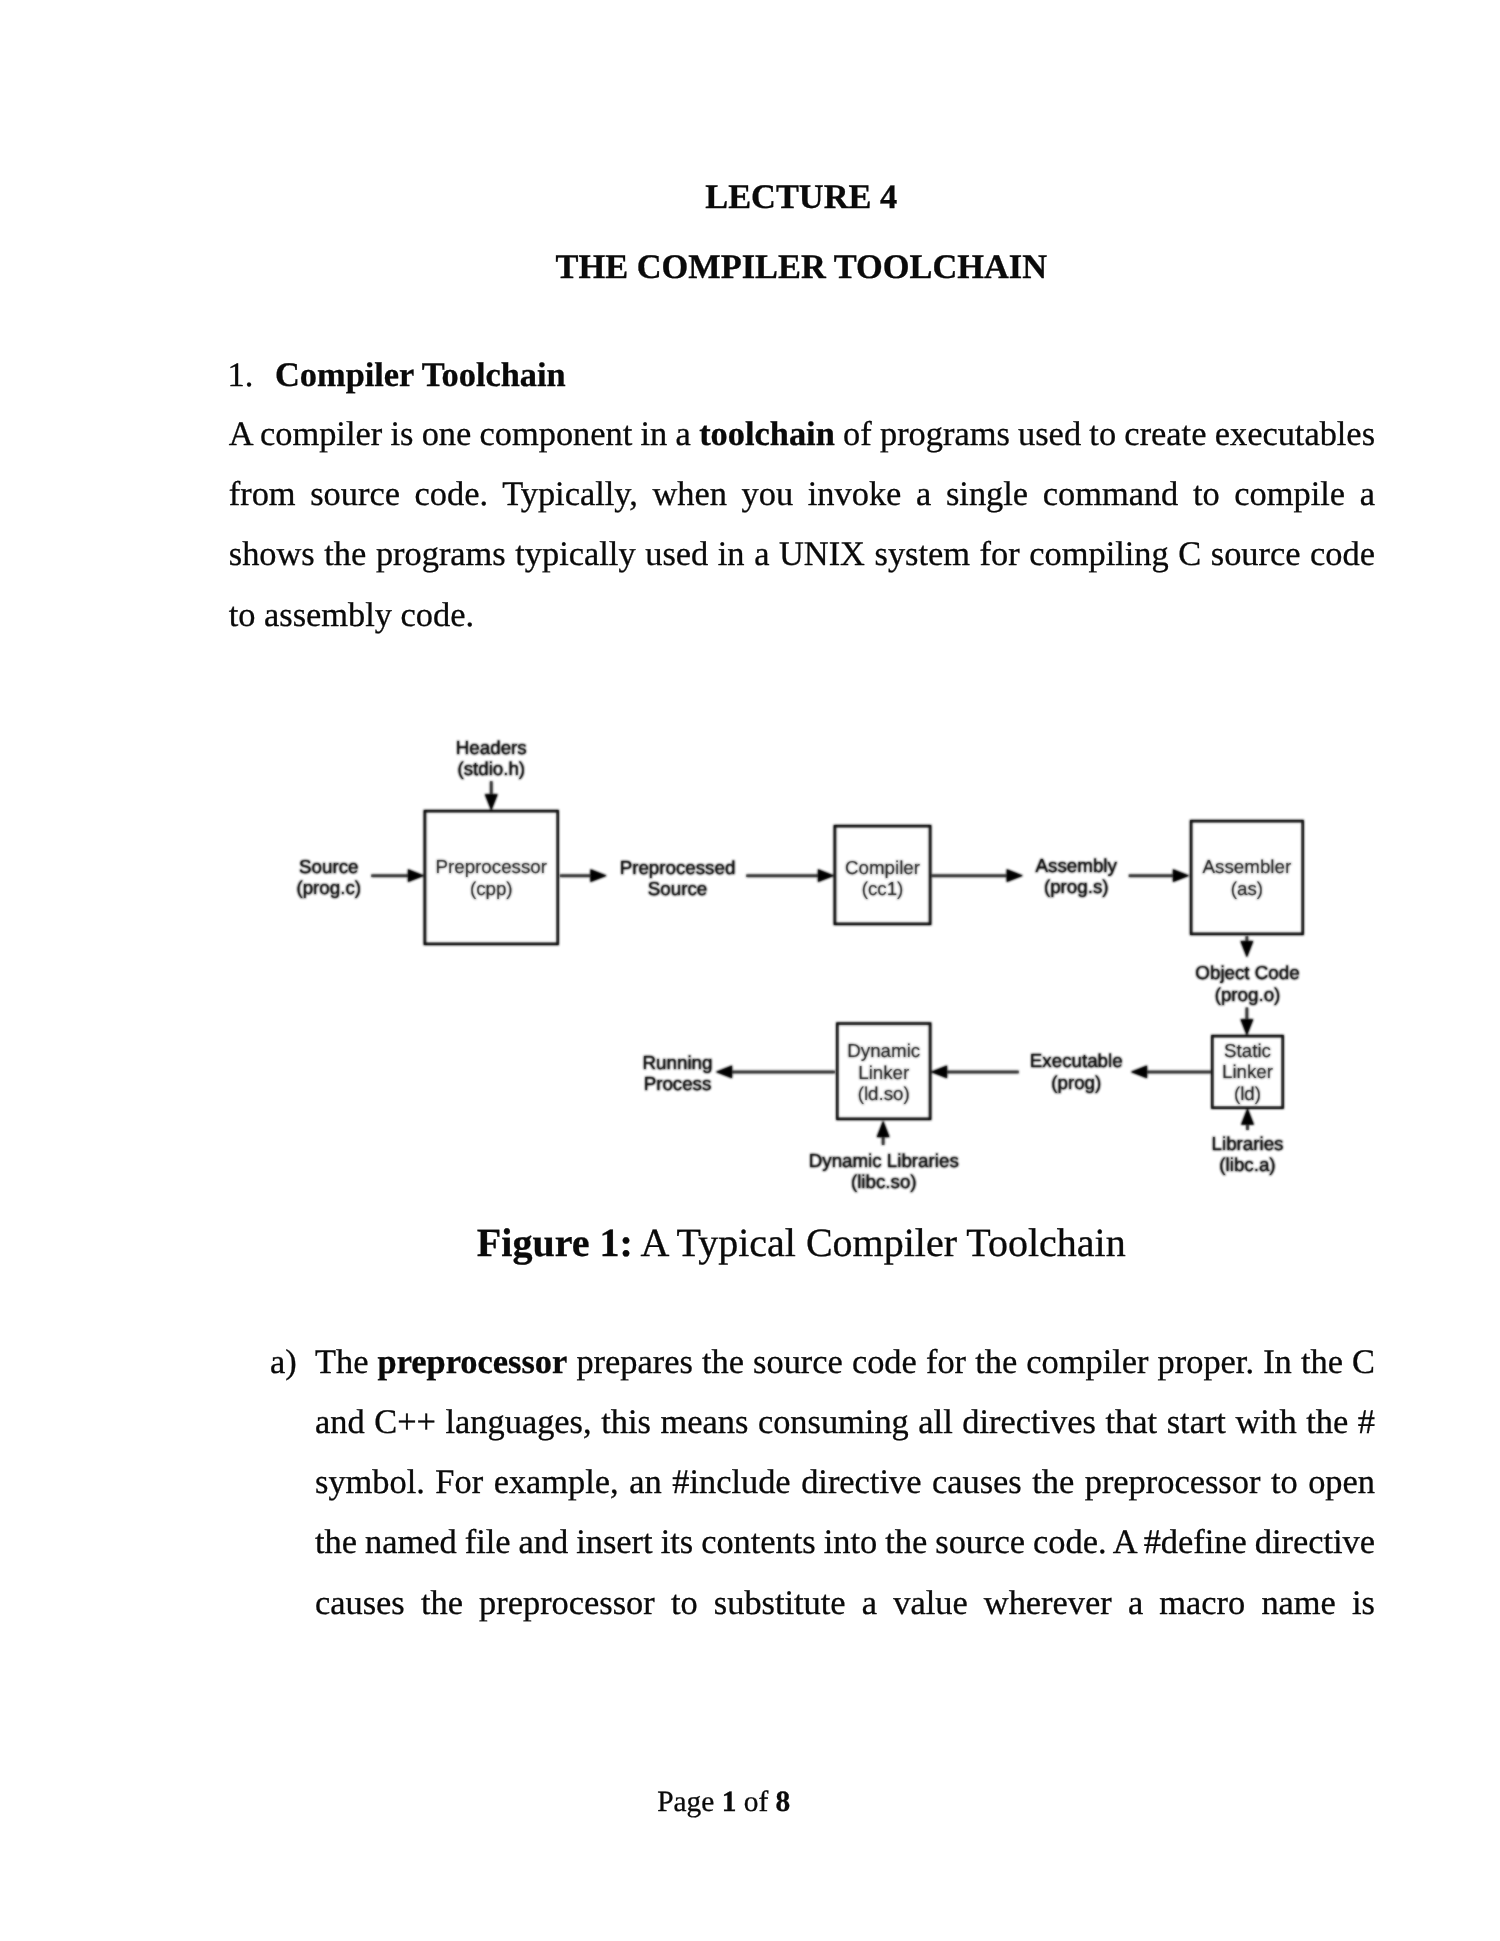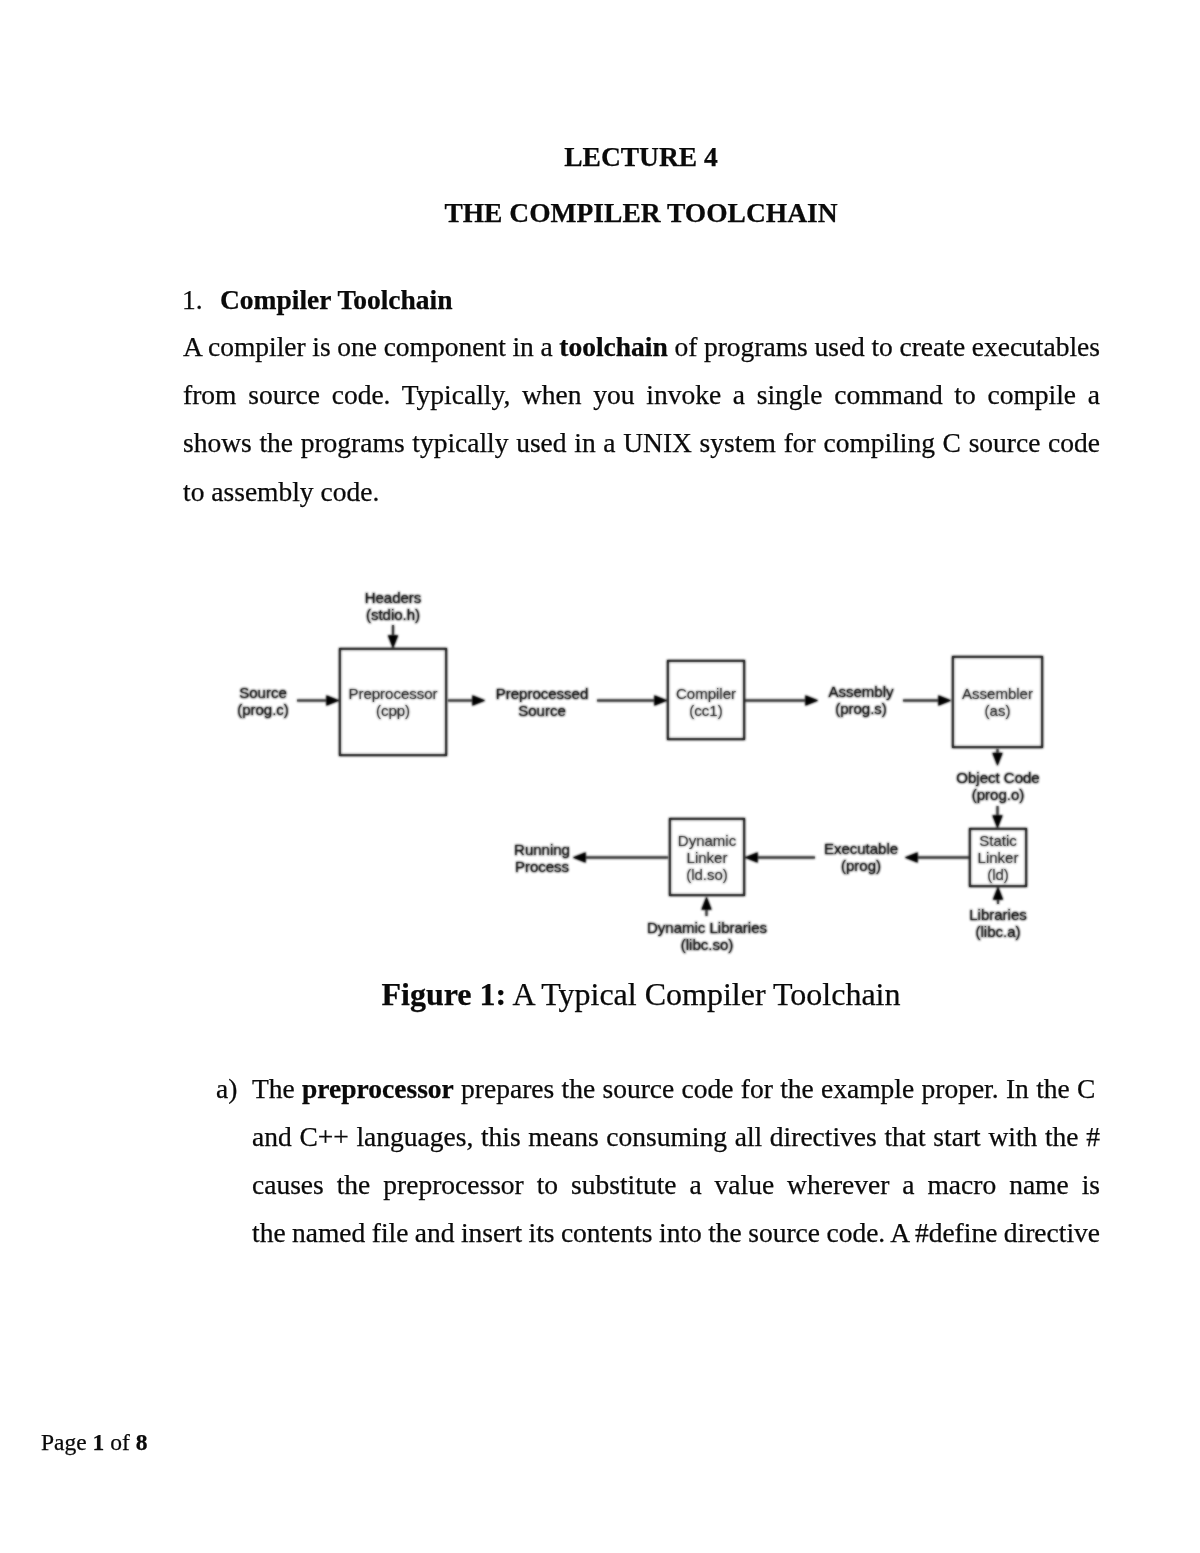--- a/index.html
+++ b/index.html
@@ -21,21 +21,21 @@
   }
   .heading-line { font-size: 27.5px; line-height: 27.5px; white-space: nowrap; }
   .heading-line .num { font-weight: 400; }
   .heading-line .htxt { font-weight: 700; }
   .para { font-size: 27.5px; line-height: 48.3px; }
   .para .tline { display: block; white-space: pre; }
   .para .seg-b { font-weight: 700; }
   .marker { font-size: 27.5px; line-height: 48.3px; }
   .caption-line { left: 0; width: 1200px; text-align: center; font-size: 32px; line-height: 28px; }
   .caption-line .cap-label { font-weight: 700; }
-  .footer-line { left: 0; width: 1076px; font-size: 23.5px; line-height: 23.5px; }
+  .footer-line { left: 0; width: 1076px; text-align: center; font-size: 23.5px; line-height: 23.5px; }
   .footer-line b { font-weight: 700; }
 
   
   .fig-svg { position: absolute; left: 0; top: 0; }
   .fig-svg text {
     font-family: "Liberation Sans", sans-serif;
     font-size: 15px;
   }
 </style>
 </head>
@@ -190,20 +190,21 @@
         <path d="M 957 887 L 961.9 899.5 L 952.1 899.5 Z" fill="#000000" stroke="none" stroke-width="0.8"></path>
       </g>
     </svg>
 
   <div class="abs caption-line ink" id="caption" style="top: 979.5px;">
     <span class="cap-label">Figure 1:</span><span> A Typical Compiler Toolchain</span>
   </div>
 
   <div class="abs marker ink" id="item-a-marker" style="left: 175px; top: 1064.6px;">a)</div>
   <div class="abs para ink" id="para-item-a" style="left: 211px; top: 1064.6px; width: 848px;">
-      <div class="tline" style="word-spacing: 0.433594px;"><span>The </span><span class="seg-b">preprocessor</span><span> prepares the source code for the example proper. In the C</span></div>
+      <div class="tline" style="word-spacing: 0.433594px;"><span>The </span><span class="seg-b">preprocessor</span><span> prepares the source code for the compiler proper. In the C</span></div>
       <div class="tline" style="word-spacing: 0.809896px;"><span>and C++ languages, this means consuming all directives that start with the #</span></div>
+      <div class="tline" style="word-spacing: 1.56094px;"><span>symbol. For example, an #include directive causes the preprocessor to open</span></div>
+      <div class="tline" style="word-spacing: -0.44351px;"><span>the named file and insert its contents into the source code. A #define directive</span></div>
       <div class="tline" style="word-spacing: 6.07528px;"><span>causes the preprocessor to substitute a value wherever a macro name is</span></div>
-      <div class="tline" style="word-spacing: -0.44351px;"><span>the named file and insert its contents into the source code. A #define directive</span></div>
     </div>
 
   <div class="abs footer-line ink" id="footer" style="top: 1431.3px;"><span>Page </span><b>1</b><span> of </span><b>8</b></div>
 </div>
 
 </body></html>

